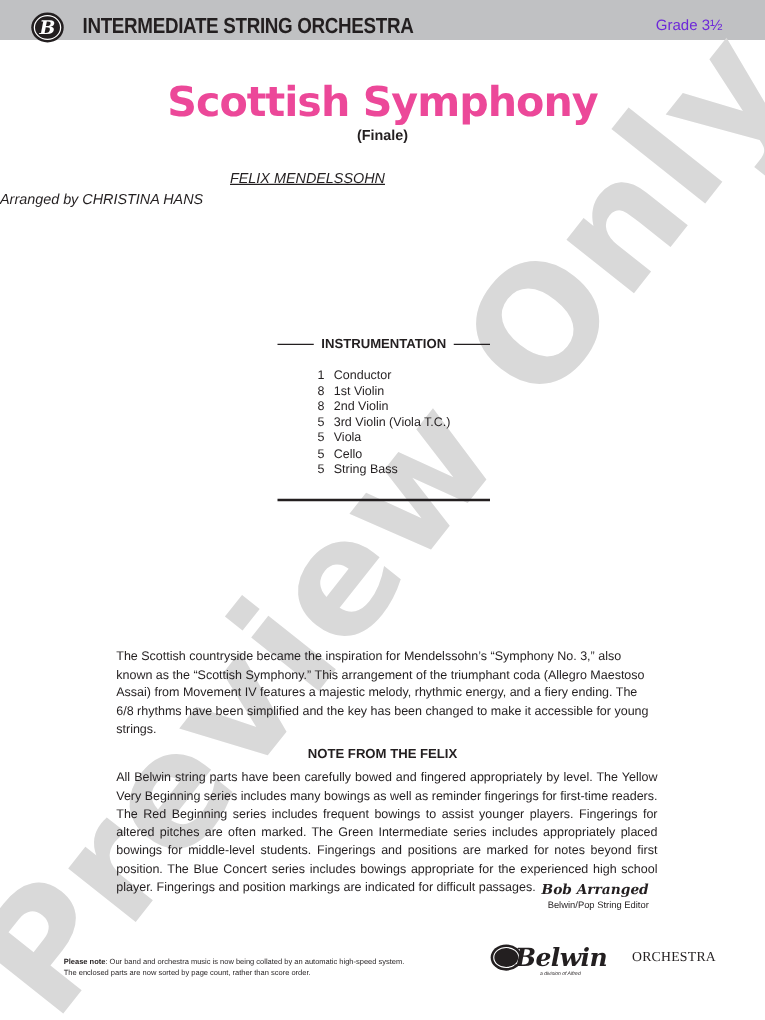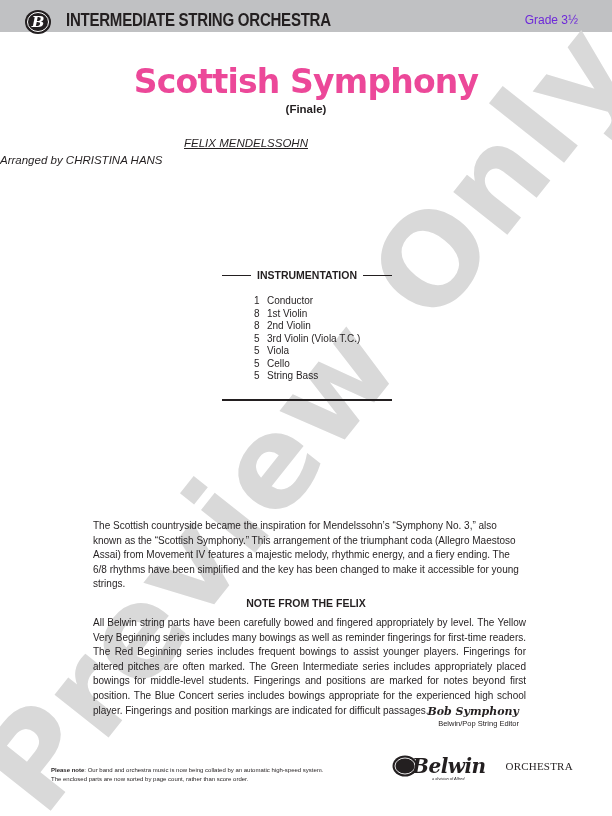--- a/index.html
+++ b/index.html
@@ -95,21 +95,21 @@
         <span class="qty">5</span>
         <span>String Bass</span>
       </div>
   </div>
   <div class="instr-bottom-rule"></div>
 
   <p class="intro" style="margin:0;">The Scottish countryside became the inspiration for Mendelssohn’s “Symphony No. 3,” also known as the “Scottish Symphony.” This arrangement of the triumphant coda (Allegro Maestoso Assai) from Movement IV features a majestic melody, rhythmic energy, and a fiery ending. The 6/8 rhythms have been simplified and the key has been changed to make it accessible for young strings.</p>
 
   <div class="editor-heading">NOTE FROM THE FELIX</div>
   <p class="editor-note" style="margin:0;">All Belwin string parts have been carefully bowed and fingered appropriately by level. The Yellow Very Beginning series includes many bowings as well as reminder fingerings for first-time readers. The Red Beginning series includes frequent bowings to assist younger players. Fingerings for altered pitches are often marked. The Green Intermediate series includes appropriately placed bowings for middle-level students. Fingerings and positions are marked for notes beyond first position. The Blue Concert series includes bowings appropriate for the experienced high school player. Fingerings and position markings are indicated for difficult passages.</p>
-  <div class="signature">Bob Symphony</div>
+  <div class="signature">Bob Arranged</div>
   <div class="signature-role">Belwin/Pop String Editor</div>
 
   <div class="footnote">
     <div><b>Please note</b><span>: Our band and orchestra music is now being collated by an automatic high-speed system.</span></div>
     <div>The enclosed parts are now sorted by page count, rather than score order.</div>
   </div>
 
   <div class="pub-logo">
     <svg width="28" height="24" viewBox="0 0 28 24">
       <ellipse cx="13" cy="12" rx="12.5" ry="10.5" fill="#231f20"></ellipse>

